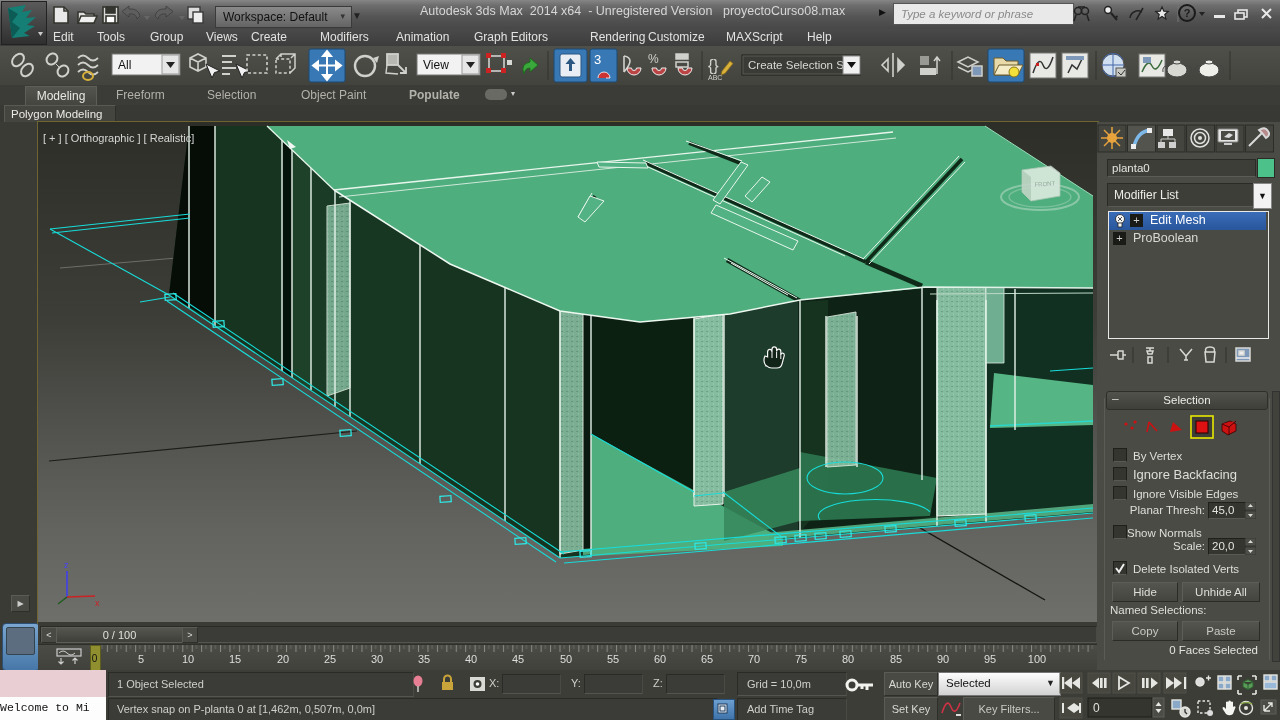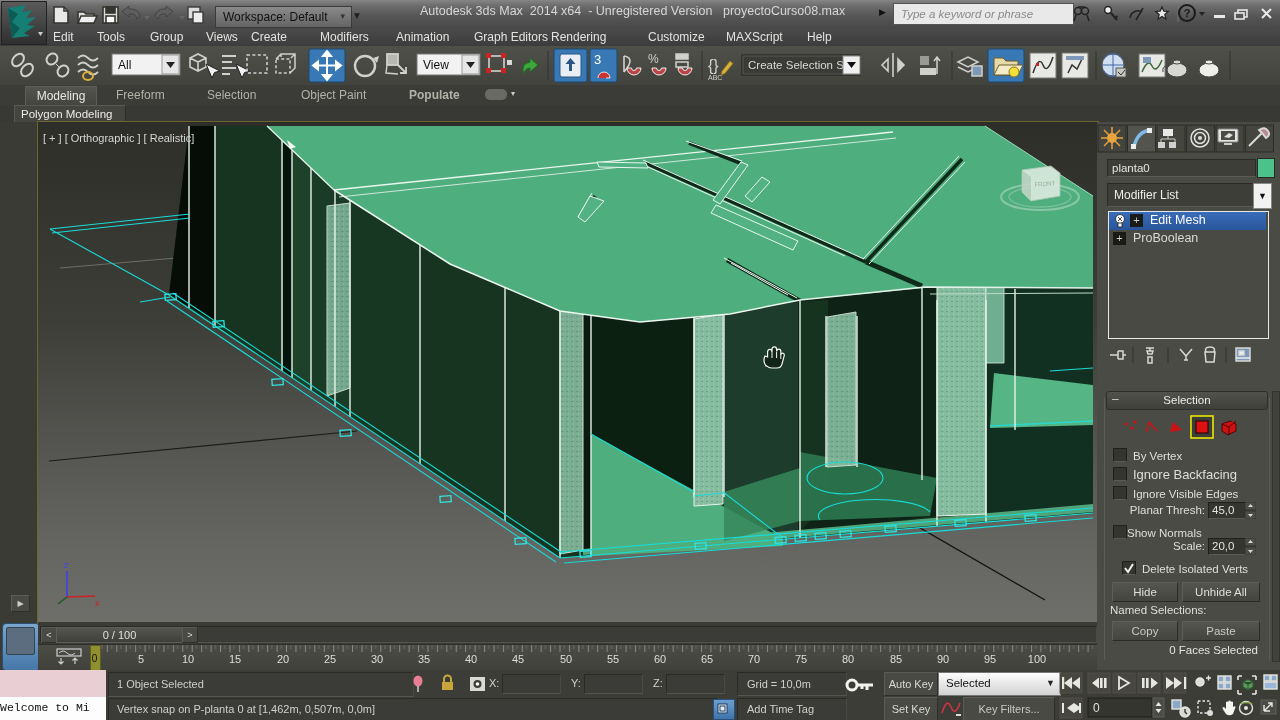--- a/index.html
+++ b/index.html
@@ -77,21 +77,21 @@
 <div class="abs" style="left:0;top:29px;width:1280px;height:17px;background:linear-gradient(#4a4a4a,#3c3c3c);border-bottom:1px solid #2a2a2a;"></div>
 <div class="abs" style="left:0;top:28px;width:1280px;height:18px;color:#e2e2e0;font-size:12px;line-height:18px;white-space:nowrap;">
     <span style="position:absolute;left:53px;">Edit</span>
     <span style="position:absolute;left:97px;">Tools</span>
     <span style="position:absolute;left:150px;">Group</span>
     <span style="position:absolute;left:206px;">Views</span>
     <span style="position:absolute;left:251px;">Create</span>
     <span style="position:absolute;left:320px;">Modifiers</span>
     <span style="position:absolute;left:396px;">Animation</span>
     <span style="position:absolute;left:474px;">Graph Editors</span>
-    <span style="position:absolute;left:551px;">Rendering</span>
+    <span style="position:absolute;left:590px;">Rendering</span>
     <span style="position:absolute;left:648px;">Customize</span>
     <span style="position:absolute;left:726px;">MAXScript</span>
     <span style="position:absolute;left:807px;">Help</span>
   </div>
 
 <div class="abs" style="left:0;top:46px;width:1280px;height:39px;background:linear-gradient(#50504a,#43433e);border-bottom:1px solid #2c2c28;"></div>
 <svg class="abs" style="left:0;top:46px;" width="1280" height="39" viewBox="0 0 1280 39">
 <g stroke="#d0d0cc" stroke-width="2" fill="none">
       <ellipse cx="18" cy="14" rx="5" ry="7" transform="rotate(40 18 14)"></ellipse>
       <ellipse cx="27" cy="24" rx="5" ry="7" transform="rotate(40 27 24)"></ellipse>
@@ -224,21 +224,21 @@
 <div class="abs" style="left:25px;top:86px;width:70px;height:19px;background:linear-gradient(#54544e,#44443f);border:1px solid #5e5e58;border-bottom:none;color:#e8e8e2;font-size:12px;text-align:center;line-height:19px;">Modeling</div>
 <div class="abs" style="left:0;top:86px;width:1280px;color:#b2b2aa;font-size:12px;line-height:19px;white-space:nowrap;">
     <span style="position:absolute;left:116px;">Freeform</span>
     <span style="position:absolute;left:207px;">Selection</span>
     <span style="position:absolute;left:301px;">Object Paint</span>
     <span style="position:absolute;left:409px;font-weight:bold;">Populate</span>
   </div>
 <div class="abs" style="left:485px;top:89px;width:22px;height:11px;background:#6a6a64;border-radius:5px;"></div>
 <div class="abs" style="left:511px;top:89px;color:#ccc;font-size:8px;">▾</div>
 <div class="abs" style="left:0;top:105px;width:1280px;height:17px;background:#383834;"></div>
-<div class="abs" style="left:14px;top:105px;width:104px;height:16px;background:#45453f;border:1px solid #5a5a54;border-right-color:#2e2e2a;border-bottom-color:#2e2e2a;color:#eceae6;font-size:11.5px;line-height:16px;padding-left:6px;">Polygon Modeling</div>
+<div class="abs" style="left:4px;top:105px;width:104px;height:16px;background:#45453f;border:1px solid #5a5a54;border-right-color:#2e2e2a;border-bottom-color:#2e2e2a;color:#eceae6;font-size:11.5px;line-height:16px;padding-left:6px;">Polygon Modeling</div>
 
 <div class="abs" style="left:0;top:122px;width:38px;height:530px;background:#3b3b36;"></div>
 <div class="abs btn" style="left:11px;top:595px;width:17px;height:15px;font-size:8px;color:#ccc;line-height:15px;">▶</div>
 <div class="abs" style="left:2px;top:623px;width:36px;height:46px;background:linear-gradient(#7aa6cf,#4677a8);border:1px solid #2c4f73;border-radius:4px;"></div>
 <div class="abs" style="left:6px;top:627px;width:27px;height:26px;background:#5b6d7e;border:1px solid #33444f;border-radius:2px;"></div>
 
 <svg class="abs" style="left:38px;top:122px;" width="1060" height="500" viewBox="38 122 1060 500">
 <defs>
       <linearGradient id="vbg" x1="0" y1="0" x2="0" y2="1">
         <stop offset="0" stop-color="#2e2e29"></stop>
@@ -630,21 +630,21 @@
       <path d="M3 5 l2.5 -3 2.5 3 z M3 12 l2.5 3 2.5 -3 z" fill="#d8d8d4"></path>
     </svg></div>
 <div class="abs" style="left:1113px;top:523px;width:140px;height:14px;"><span style="position:relative;display:inline-block;width:12px;height:12px;background:#35352f;border:1px solid #1f1f1b;border-bottom-color:#5a5a54;vertical-align:-2px;"></span><span style="color:#dededa;font-size:11.5px;">Show Normals</span></div>
 <div class="abs" style="left:1113px;top:540px;width:92px;text-align:right;color:#dededa;font-size:11.5px;">Scale:</div>
 <div class="abs" style="left:1208px;top:538px;width:33px;height:15px;background:#35352f;border:1px solid #1f1f1b;border-bottom-color:#5a5a54;color:#e4e4e0;font-size:11.5px;line-height:15px;padding-left:3px;">20,0</div>
 <div class="abs" style="left:1245px;top:538px;width:11px;height:17px;"><svg width="11" height="17" viewBox="0 0 11 17">
       <rect x="0" y="0" width="11" height="8" fill="#4e4e49" stroke="#2c2c28" stroke-width="0.7"></rect>
       <rect x="0" y="9" width="11" height="8" fill="#4e4e49" stroke="#2c2c28" stroke-width="0.7"></rect>
       <path d="M3 5 l2.5 -3 2.5 3 z M3 12 l2.5 3 2.5 -3 z" fill="#d8d8d4"></path>
     </svg></div>
-<div class="abs" style="left:1113px;top:559px;width:140px;height:14px;margin-left:9px;"><span style="position:relative;display:inline-block;width:12px;height:12px;background:#35352f;border:1px solid #1f1f1b;border-bottom-color:#5a5a54;vertical-align:-2px;"><svg width="11" height="11" style="position:absolute;left:0;top:1px;">
+<div class="abs" style="left:1113px;top:559px;width:140px;height:14px;"><span style="position:relative;display:inline-block;width:12px;height:12px;background:#35352f;border:1px solid #1f1f1b;border-bottom-color:#5a5a54;vertical-align:-2px;"><svg width="11" height="11" style="position:absolute;left:0;top:1px;">
         <path d="M2 5 l3 4 5 -8" stroke="#f0f0f0" stroke-width="2" fill="none"></path>
       </svg></span><span style="color:#dededa;font-size:11.5px;padding-left:6px;">Delete Isolated Verts</span></div>
 <div class="abs" style="left:1112px;top:582px;width:64px;height:18px;background:linear-gradient(#55554f,#45453f);border:1px solid #5e5e58;border-bottom-color:#2b2b27;border-right-color:#2b2b27;color:#dededa;font-size:11.5px;text-align:center;line-height:18px;">Hide</div>
 <div class="abs" style="left:1182px;top:582px;width:76px;height:18px;background:linear-gradient(#55554f,#45453f);border:1px solid #5e5e58;border-bottom-color:#2b2b27;border-right-color:#2b2b27;color:#dededa;font-size:11.5px;text-align:center;line-height:18px;">Unhide All</div>
 <div class="abs" style="left:1110px;top:604px;color:#dededa;font-size:11.5px;">Named Selections:</div>
 <div class="abs" style="left:1112px;top:621px;width:64px;height:18px;background:linear-gradient(#55554f,#45453f);border:1px solid #5e5e58;border-bottom-color:#2b2b27;border-right-color:#2b2b27;color:#c9c9c5;font-size:11.5px;text-align:center;line-height:18px;">Copy</div>
 <div class="abs" style="left:1182px;top:621px;width:76px;height:18px;background:linear-gradient(#55554f,#45453f);border:1px solid #5e5e58;border-bottom-color:#2b2b27;border-right-color:#2b2b27;color:#c9c9c5;font-size:11.5px;text-align:center;line-height:18px;">Paste</div>
 <div class="abs" style="left:1130px;top:644px;width:128px;text-align:right;color:#e2e2de;font-size:11.5px;">0 Faces Selected</div>
 <div class="abs" style="left:1272px;top:391px;width:6px;height:269px;background:#42423d;border:1px solid #333;"></div>
 

